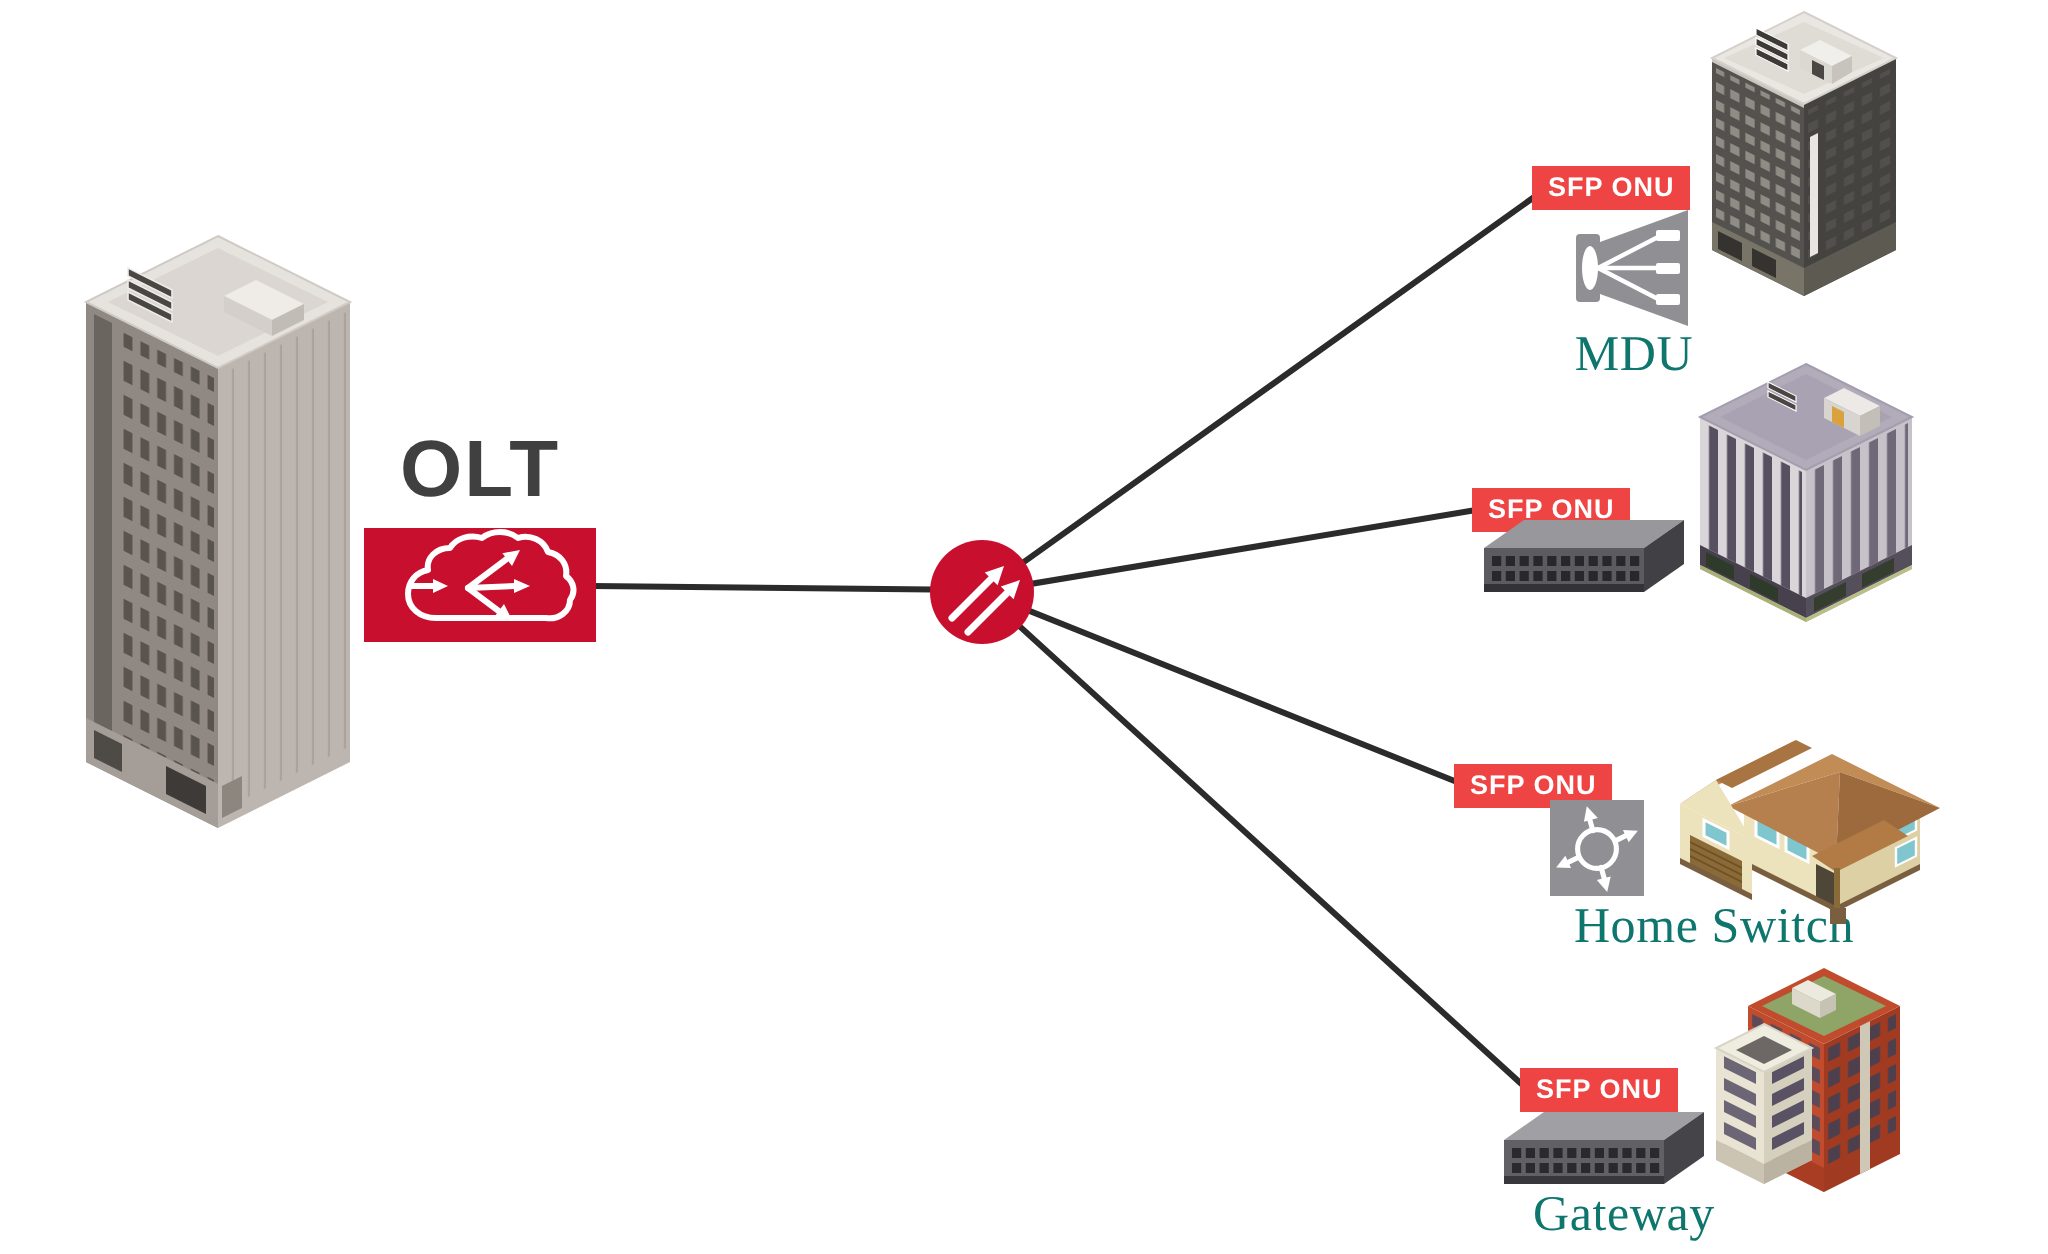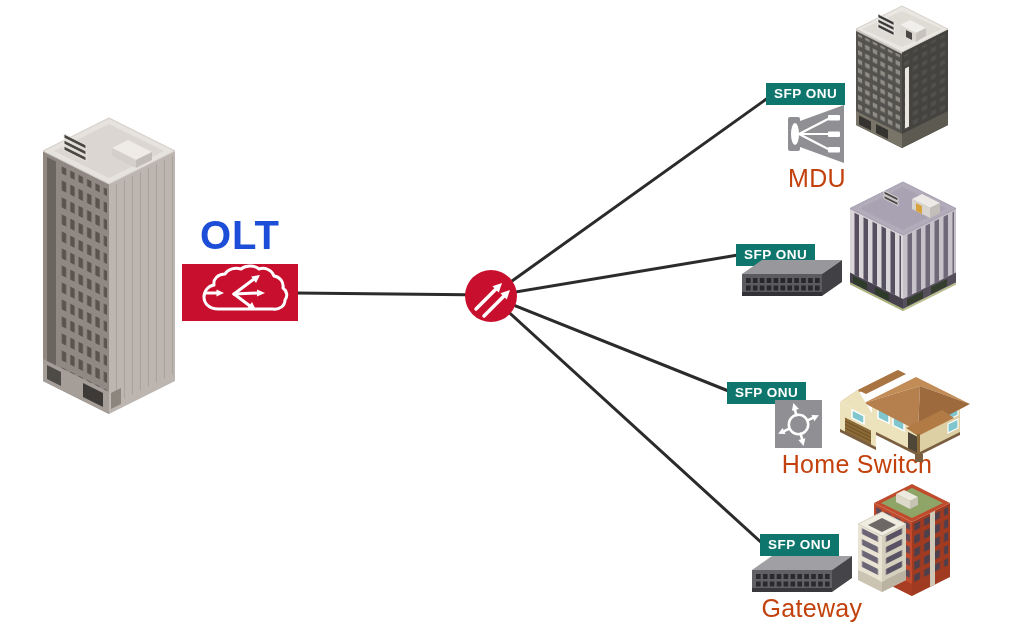--- a/index.html
+++ b/index.html
@@ -4,30 +4,30 @@
 <style>
   html,body{margin:0;padding:0;background:#ffffff;}
   .stage{
     position:relative;width:1024px;height:627px;background:#ffffff;overflow:hidden;
     font-family:"Liberation Sans","DejaVu Sans",sans-serif;
   }
   .abs{position:absolute;}
   svg{display:block;}
   .olt-title{
     position:absolute;left:182px;top:212px;width:116px;height:46px;
-    text-align:center;font-size:40px;font-weight:bold;color:#1d4ed8;letter-spacing:1px;line-height:46px;
+    text-align:center;font-size:40px;font-weight:bold;color:#404040;letter-spacing:1px;line-height:46px;
   }
   .badge{
-    position:absolute;background:#0f766e;color:#ffffff;
+    position:absolute;background:#ef4444;color:#ffffff;
     font-size:13.5px;font-weight:bold;letter-spacing:.5px;
     padding:3px 8px 4px 8px;white-space:nowrap;
   }
   .dev-label{
-    position:absolute;color:#c2410c;font-size:25px;letter-spacing:.3px;
-    white-space:nowrap;transform:translateX(-50%);
+    position:absolute;color:#0f766e;font-size:25px;letter-spacing:.3px;
+    white-space:nowrap;transform:translateX(-50%);font-family:Liberation Serif, serif;
   }
 </style>
 </head>
 <body>
 
 <div class="stage">
 
   <svg class="abs" style="left:0;top:0" width="1024" height="627" viewBox="0 0 1024 627">
     <g stroke="#2b2b2b" stroke-width="3" stroke-linecap="round">
       <line x1="296" y1="293" x2="491" y2="295"></line>

